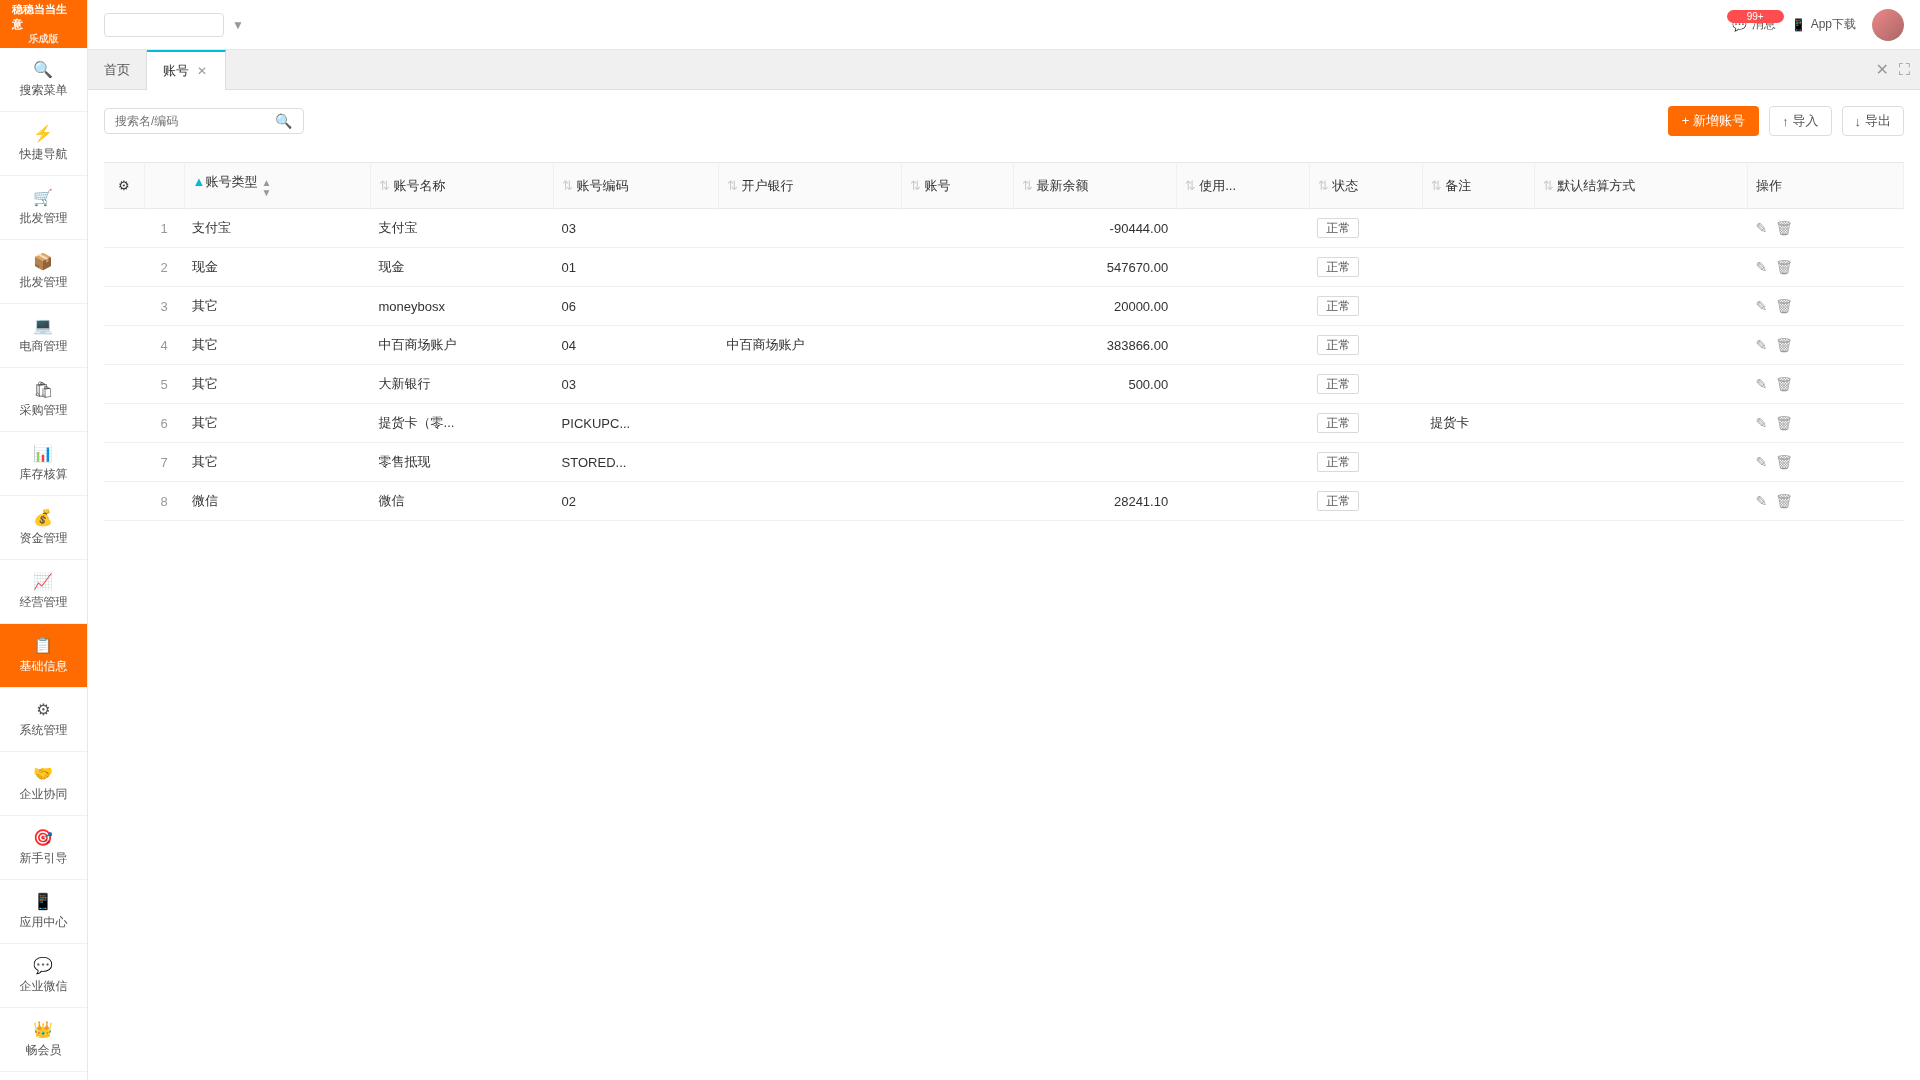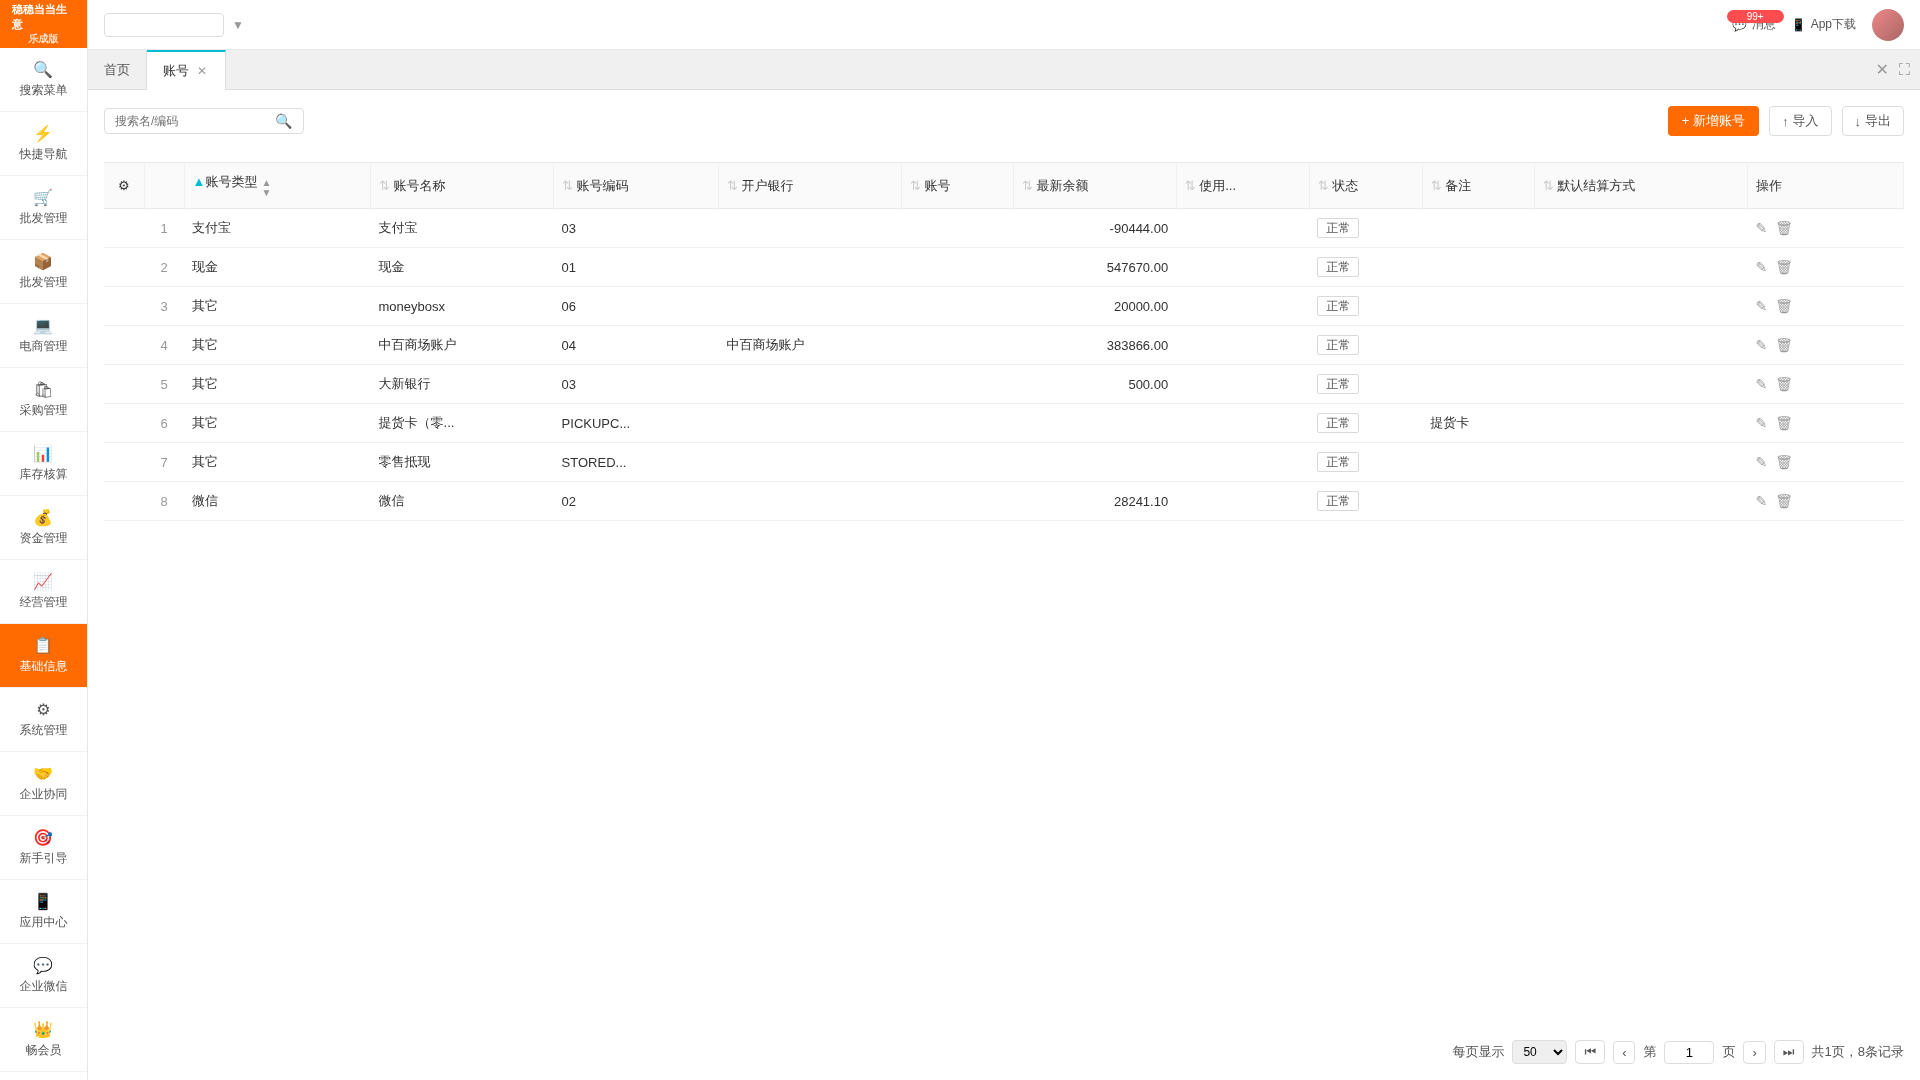--- a/index.html
+++ b/index.html
@@ -620,30 +620,14 @@
         <div class="action-btns">
           <span class="action-btn">✎</span>
           <span class="action-btn">🗑</span>
         </div>
               </td>
             </tr>
           </tbody>
       </table>
     </div>
 
-    <div class="pagination">
-      <span>每页显示</span>
-      <select class="page-size-select">
-        <option>50</option>
-        <option>100</option>
-        <option>200</option>
-      </select>
-      <button class="page-btn">⏮</button>
-      <button class="page-btn">‹</button>
-      <span>第</span>
-      <input class="page-input" type="text" value="1" style="">
-      <span>页</span>
-      <button class="page-btn">›</button>
-      <button class="page-btn">⏭</button>
-      <span>共1页，8条记录</span>
-    </div>
   </div>
 </div>
 
 </body></html>

